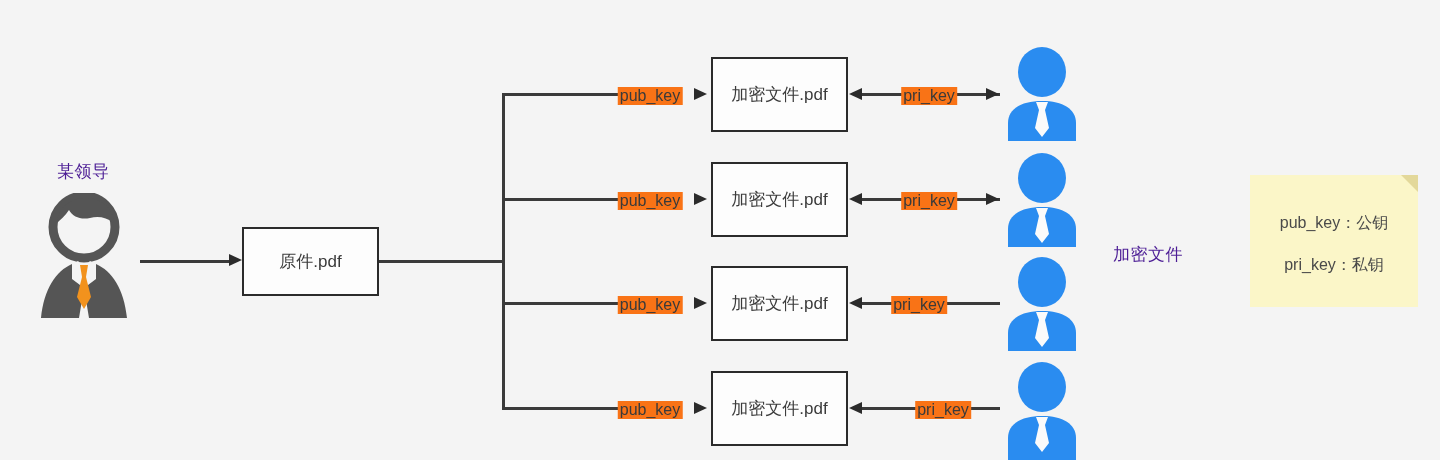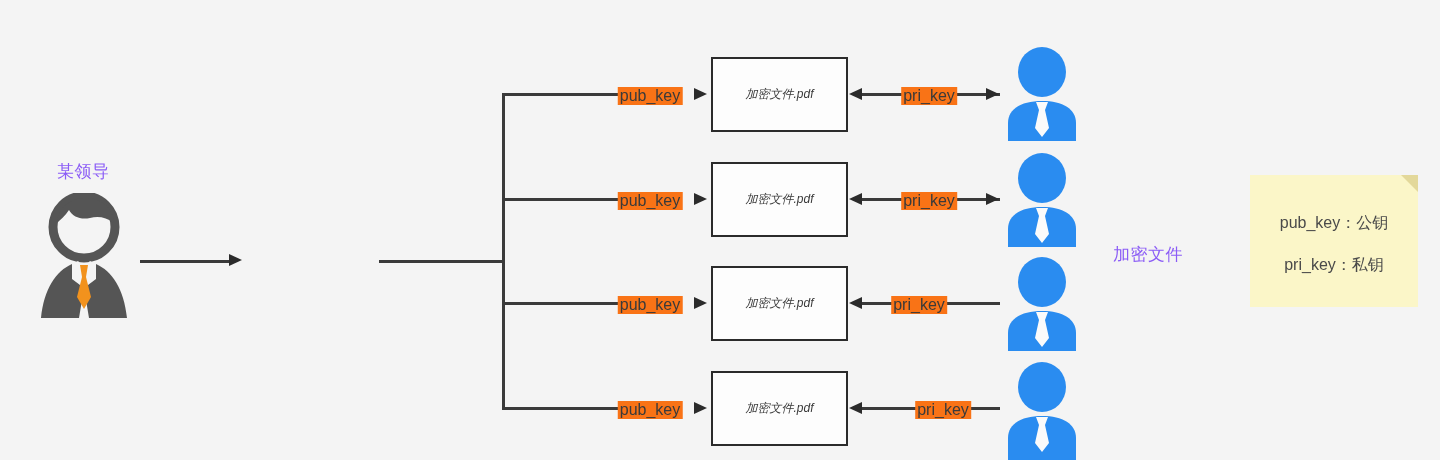--- a/index.html
+++ b/index.html
@@ -9,34 +9,34 @@
     font-family:"Liberation Sans","DejaVu Sans",sans-serif;
     overflow:hidden;
   }
   #canvas{position:relative;width:1440px;height:460px;}
 
   
   .abs{position:absolute;}
 
   
   .caption{
-    font-size:17px;color:#8b5cf6;white-space:nowrap;
+    font-size:17px;color:#4c1d95;white-space:nowrap;
     letter-spacing:.5px;
   }
 
   
   .docbox{
     position:absolute;
     background:#fdfdfd;
     border:2.5px solid #2b2b2b;
     display:flex;align-items:center;justify-content:center;
     box-sizing:border-box;
   }
   .docbox span{
-    font-size:12px;color:#3b3b3b;white-space:nowrap;font-style:italic;
+    font-size:17px;color:#3b3b3b;white-space:nowrap;
   }
 
   
   .hline{position:absolute;background:#3a3a3a;height:2.5px;}
   .vline{position:absolute;background:#3a3a3a;width:2.5px;}
 
   
   .arrow-r{
     position:absolute;width:0;height:0;
     border-top:6.5px solid transparent;
@@ -102,20 +102,23 @@
 
       <path d="M44 71 L56 95 L68 71 L62 68 L56 74 L50 68 Z" fill="#f4f4f4"></path>
 
       <path d="M52 72 L60 72 L58 84 L63 104 L56 116 L49 104 L54 84 Z" fill="#f2921d"></path>
     </svg>
   </div>
 
   <div class="hline" style="left:140px;top:260px;width:90px;"></div>
   <div class="arrow-r" style="left:229px;top:254px;"></div>
 
+  <div class="docbox" style="left:242px;top:227px;width:137px;height:69px;">
+    <span>原件.pdf</span>
+  </div>
 
   <div class="hline" style="left:379px;top:260px;width:126px;"></div>
   <div class="vline" style="left:502px;top:93px;height:317px;"></div>
 
   <div class="hline" style="left:502px;top:93px;width:178px;"></div>
   <div class="edgelabel" style="left:650px;top:96px;">pub_key</div>
   <div class="arrow-r" style="left:694px;top:88px;"></div>
 
   <div class="docbox" style="left:711px;top:57px;width:137px;height:75px;">
     <span>加密文件.pdf</span>

